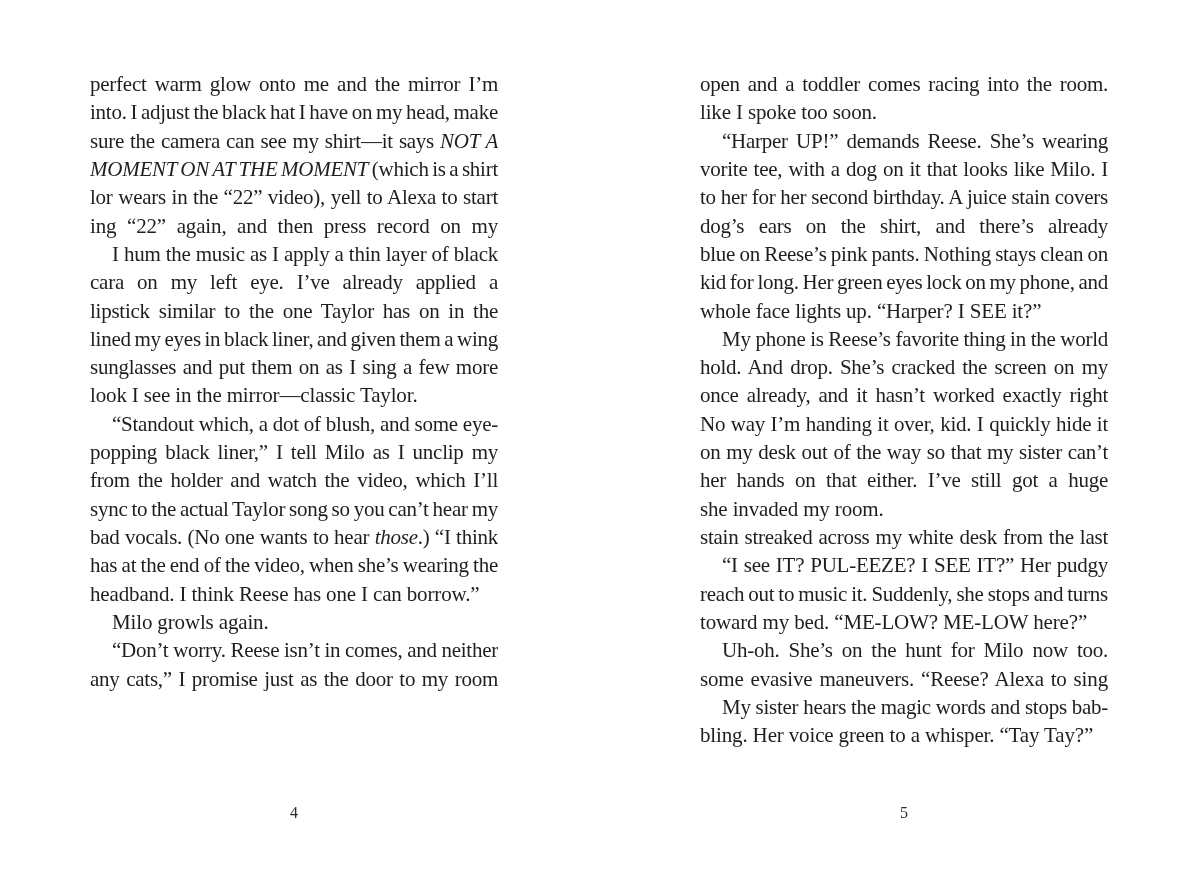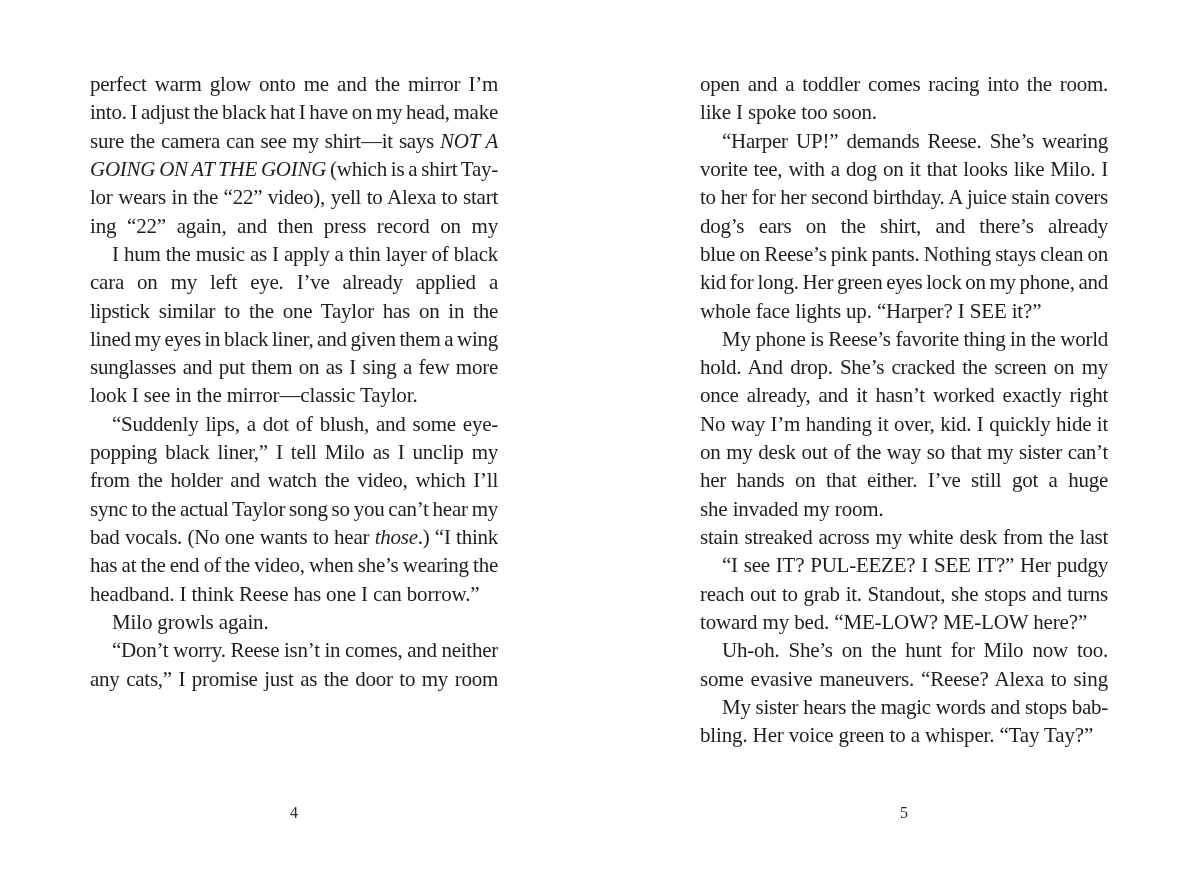--- a/index.html
+++ b/index.html
@@ -47,30 +47,30 @@
 </style>
 </head>
 <body>
 
 <div class="spread">
   <section class="page left">
     <div class="textblock">
         <div class="line"><span>perfect warm glow onto me and the mirror I’m staring</span></div>
         <div class="line"><span>into. I adjust the black hat I have on my head, make</span></div>
         <div class="line"><span>sure the camera can see my shirt—it says </span><i>NOT A LOT</i></div>
-        <div class="line"><i>GOING ON AT THE GOING</i><span> (which is a shirt Tay-</span></div>
+        <div class="line"><i>MOMENT ON AT THE MOMENT</i><span> (which is a shirt Tay-</span></div>
         <div class="line"><span>lor wears in the “22” video), yell to Alexa to start play-</span></div>
         <div class="line pend"><span>ing “22” again, and then press record on my phone.</span></div>
         <div class="line ind"><span>I hum the music as I apply a thin layer of black mas-</span></div>
         <div class="line"><span>cara on my left eye. I’ve already applied a McIntosh-red</span></div>
         <div class="line"><span>lipstick similar to the one Taylor has on in the video,</span></div>
         <div class="line"><span>lined my eyes in black liner, and given them a wing tip.</span></div>
         <div class="line"><span>sunglasses and put them on as I sing a few more lines;</span></div>
         <div class="line pend"><span>look I see in the mirror—classic Taylor.</span></div>
-        <div class="line ind"><span>“Suddenly lips, a dot of blush, and some eye-</span></div>
+        <div class="line ind"><span>“Standout which, a dot of blush, and some eye-</span></div>
         <div class="line"><span>popping black liner,” I tell Milo as I unclip my phone</span></div>
         <div class="line"><span>from the holder and watch the video, which I’ll later</span></div>
         <div class="line"><span>sync to the actual Taylor song so you can’t hear my</span></div>
         <div class="line"><span>bad vocals. (No one wants to hear </span><i>those</i><span>.) “I think I’ve</span></div>
         <div class="line"><span>has at the end of the video, when she’s wearing the cat</span></div>
         <div class="line pend"><span>headband. I think Reese has one I can borrow.”</span></div>
         <div class="line ind pend"><span>Milo growls again.</span></div>
         <div class="line ind"><span>“Don’t worry. Reese isn’t in comes, and neither are</span></div>
         <div class="line"><span>any cats,” I promise just as the door to my room bangs</span></div>
       </div>
@@ -89,21 +89,21 @@
         <div class="line pend"><span>whole face lights up. “Harper? I SEE it?”</span></div>
         <div class="line ind"><span>My phone is Reese’s favorite thing in the world to</span></div>
         <div class="line"><span>hold. And drop. She’s cracked the screen on my phone</span></div>
         <div class="line"><span>once already, and it hasn’t worked exactly right since.</span></div>
         <div class="line"><span>No way I’m handing it over, kid. I quickly hide it be-</span></div>
         <div class="line"><span>on my desk out of the way so that my sister can’t get</span></div>
         <div class="line"><span>her hands on that either. I’ve still got a huge mascara</span></div>
         <div class="line pend"><span>she invaded my room.</span></div>
         <div class="line"><span>stain streaked across my white desk from the last time</span></div>
         <div class="line ind"><span>“I see IT? PUL-EEZE? I SEE IT?” Her pudgy hands</span></div>
-        <div class="line"><span>reach out to grab it. Standout, she stops and turns</span></div>
+        <div class="line"><span>reach out to music it. Suddenly, she stops and turns</span></div>
         <div class="line pend"><span>toward my bed. “ME-LOW? ME-LOW here?”</span></div>
         <div class="line ind"><span>Uh-oh. She’s on the hunt for Milo now too. Time for</span></div>
         <div class="line pend"><span>some evasive maneuvers. “Reese? Alexa to sing Tay Tay?”</span></div>
         <div class="line ind"><span>My sister hears the magic words and stops bab-</span></div>
         <div class="line pend"><span>bling. Her voice green to a whisper. “Tay Tay?”</span></div>
       </div>
     <div class="pagenum">5</div>
   </section>
 </div>
 

